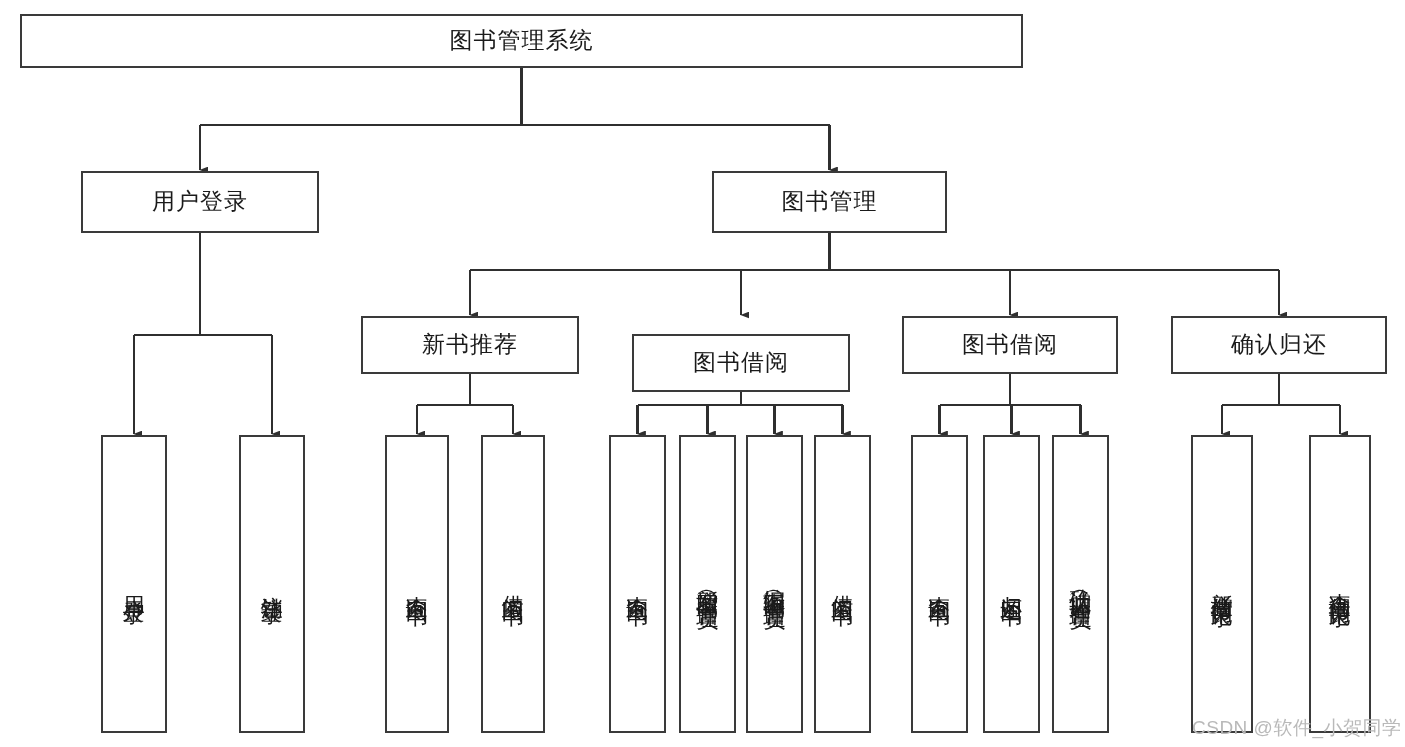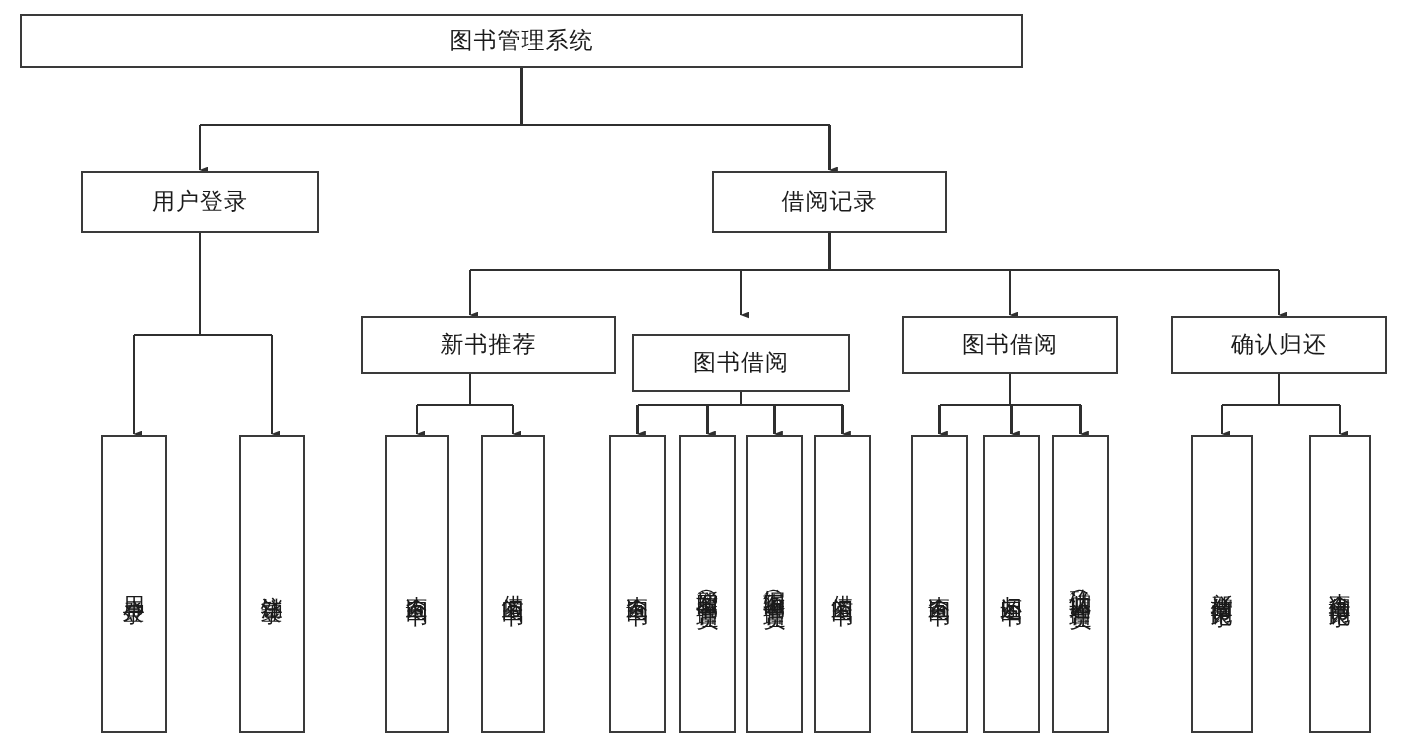--- a/index.html
+++ b/index.html
@@ -105,23 +105,23 @@
       <line x1="1340" y1="405" x2="1340" y2="434" stroke="#2f2f2f" stroke-width="2.6" shape-rendering="crispEdges" marker-end="url(#arrowhead)"></line>
     </svg>
   <div id="nodes-layer">
       <div class="node-box horizontal" style="left: 20px; top: 14px; width: 1003px; height: 54px; border-color: rgb(58, 58, 58); color: rgb(26, 26, 26);">
         <span class="node-label">图书管理系统</span>
       </div>
       <div class="node-box horizontal" style="left: 81px; top: 171px; width: 238px; height: 62px; border-color: rgb(58, 58, 58); color: rgb(26, 26, 26);">
         <span class="node-label">用户登录</span>
       </div>
       <div class="node-box horizontal" style="left: 712px; top: 171px; width: 235px; height: 62px; border-color: rgb(58, 58, 58); color: rgb(26, 26, 26);">
-        <span class="node-label">借阅记录</span>
+        <span class="node-label">图书管理</span>
       </div>
-      <div class="node-box horizontal" style="left: 361px; top: 316px; width: 255px; height: 58px; border-color: rgb(58, 58, 58); color: rgb(26, 26, 26);">
+      <div class="node-box horizontal" style="left: 361px; top: 316px; width: 218px; height: 58px; border-color: rgb(58, 58, 58); color: rgb(26, 26, 26);">
         <span class="node-label">新书推荐</span>
       </div>
       <div class="node-box horizontal" style="left: 632px; top: 334px; width: 218px; height: 58px; border-color: rgb(58, 58, 58); color: rgb(26, 26, 26);">
         <span class="node-label">图书借阅</span>
       </div>
       <div class="node-box horizontal" style="left: 902px; top: 316px; width: 216px; height: 58px; border-color: rgb(58, 58, 58); color: rgb(26, 26, 26);">
         <span class="node-label">图书借阅</span>
       </div>
       <div class="node-box horizontal" style="left: 1171px; top: 316px; width: 216px; height: 58px; border-color: rgb(58, 58, 58); color: rgb(26, 26, 26);">
         <span class="node-label">确认归还</span>
@@ -159,13 +159,14 @@
       <div class="node-box vertical" style="left: 1052px; top: 435px; width: 57px; height: 298px; border-color: rgb(58, 58, 58); color: rgb(26, 26, 26);">
         <span class="node-label">确认归还（管理员）</span>
       </div>
       <div class="node-box vertical" style="left: 1191px; top: 435px; width: 62px; height: 298px; border-color: rgb(58, 58, 58); color: rgb(26, 26, 26);">
         <span class="node-label">新增借阅记录</span>
       </div>
       <div class="node-box vertical" style="left: 1309px; top: 435px; width: 62px; height: 298px; border-color: rgb(58, 58, 58); color: rgb(26, 26, 26);">
         <span class="node-label">查询借阅记录</span>
       </div>
     </div>
+  <div class="watermark" style="left: 1192px; top: 715px; color: rgb(185, 185, 185);">CSDN @软件_小贺同学</div>
 </div>
 
 </body></html>

